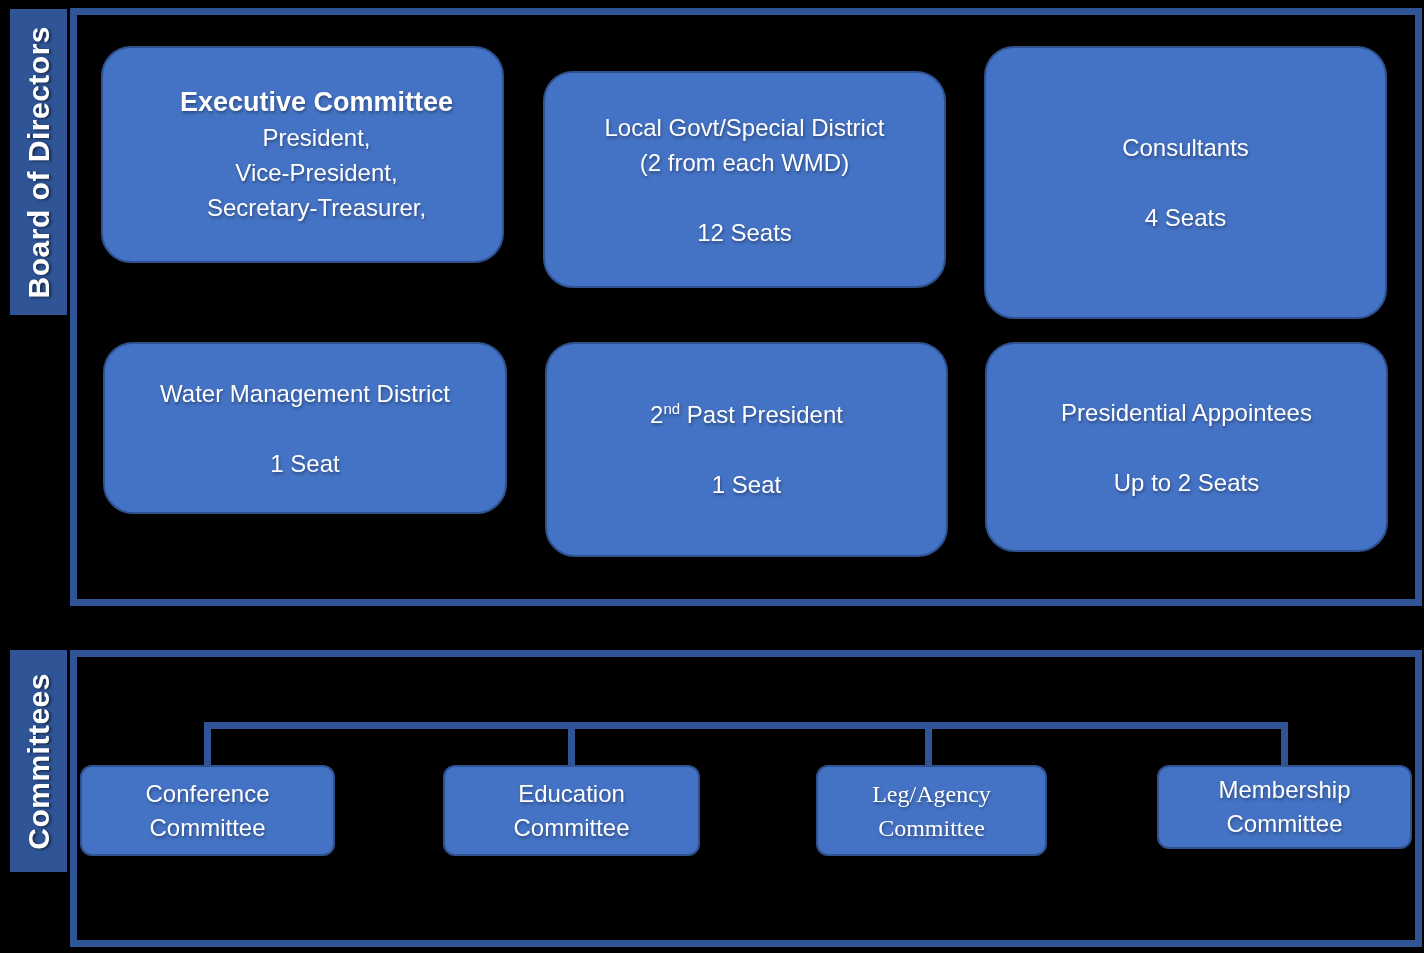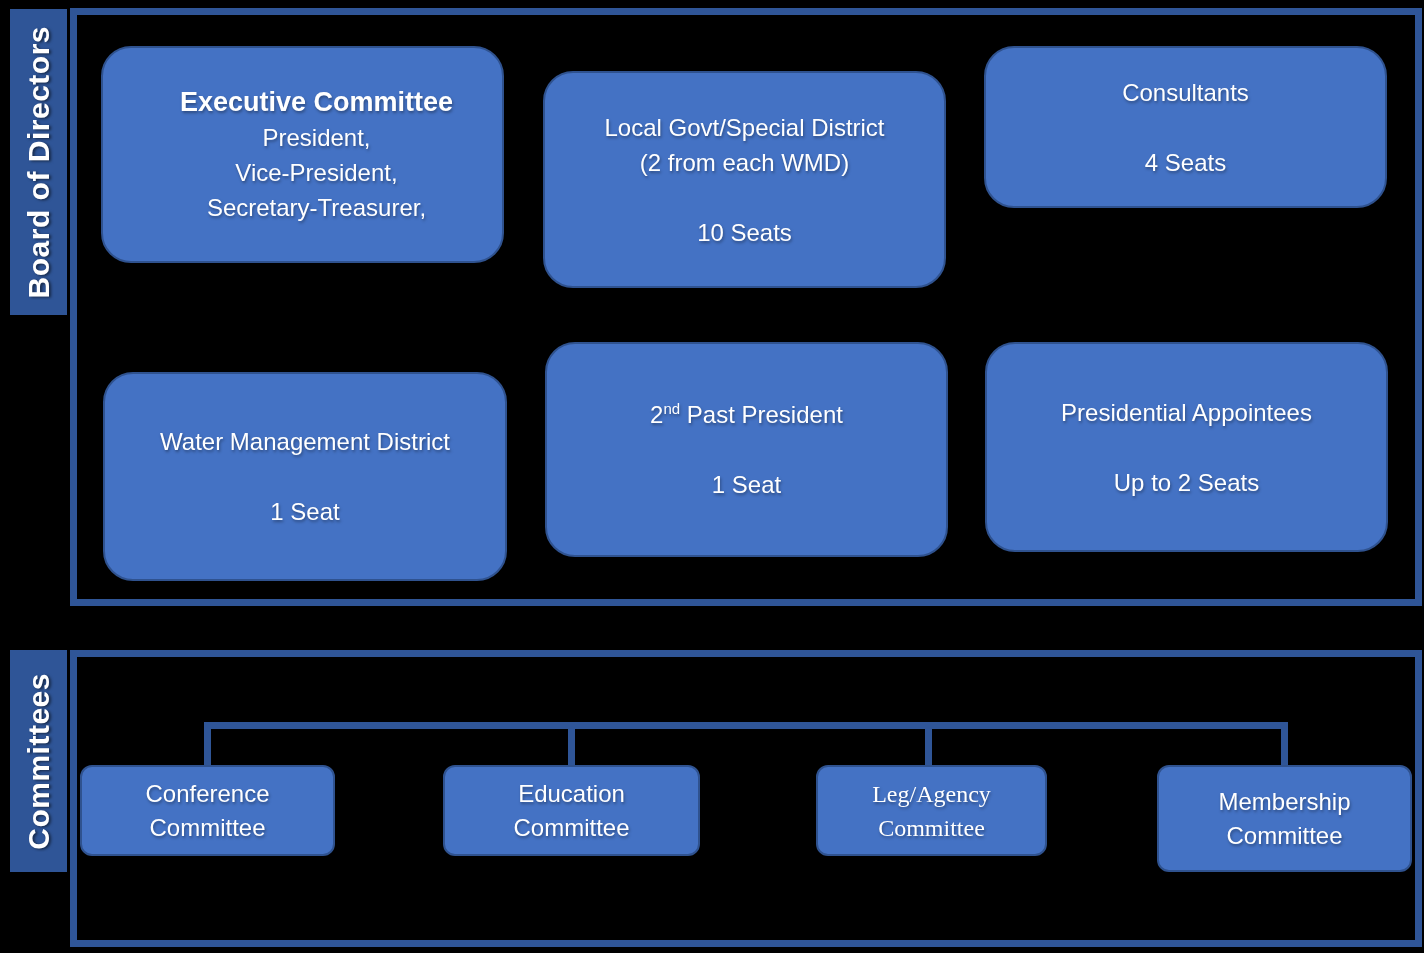--- a/index.html
+++ b/index.html
@@ -84,30 +84,30 @@
     <div class="node-title-bold">Executive Committee</div>
     <div>President,</div>
     <div>Vice-President,</div>
     <div>Secretary-Treasurer,</div>
   </div>
 
   <div class="node big" style="left:543px; top:46px; width:403px; height:217px;margin-top:25px;">
     <div>Local Govt/Special District</div>
     <div>(2 from each WMD)</div>
     <div class="spacer"></div>
-    <div>10 Seats</div>
+    <div>12 Seats</div>
   </div>
 
-  <div class="node big" style="left:984px; top:46px; width:403px; height:162px;">
+  <div class="node big" style="left:984px; top:46px; width:403px; height:273px;">
     <div>Consultants</div>
     <div class="spacer"></div>
     <div>4 Seats</div>
   </div>
 
-  <div class="node big" style="left:103px; top:342px; width:404px; height:209px;margin-top:30px;">
+  <div class="node big" style="left:103px; top:342px; width:404px; height:172px;">
     <div>Water Management District</div>
     <div class="spacer"></div>
     <div>1 Seat</div>
   </div>
 
   <div class="node big" style="left:545px; top:342px; width:403px; height:215px;">
     <div>
       <span>2</span><sup>nd</sup><span> Past President</span>
     </div>
     <div class="spacer"></div>
@@ -140,18 +140,18 @@
   <div class="node small" style="left:443px; top:765px; width:257px; height:91px;">
     <div>Education</div>
     <div>Committee</div>
   </div>
 
   <div class="node small" style="left:816px; top:765px; width:231px; height:91px;font-family:Liberation Serif, serif;">
     <div>Leg/Agency</div>
     <div>Committee</div>
   </div>
 
-  <div class="node small" style="left:1157px; top:765px; width:255px; height:107px;">
+  <div class="node small" style="left:1157px; top:765px; width:255px; height:84px;">
     <div>Membership</div>
     <div>Committee</div>
   </div>
 
 </div>
 
 </body></html>

